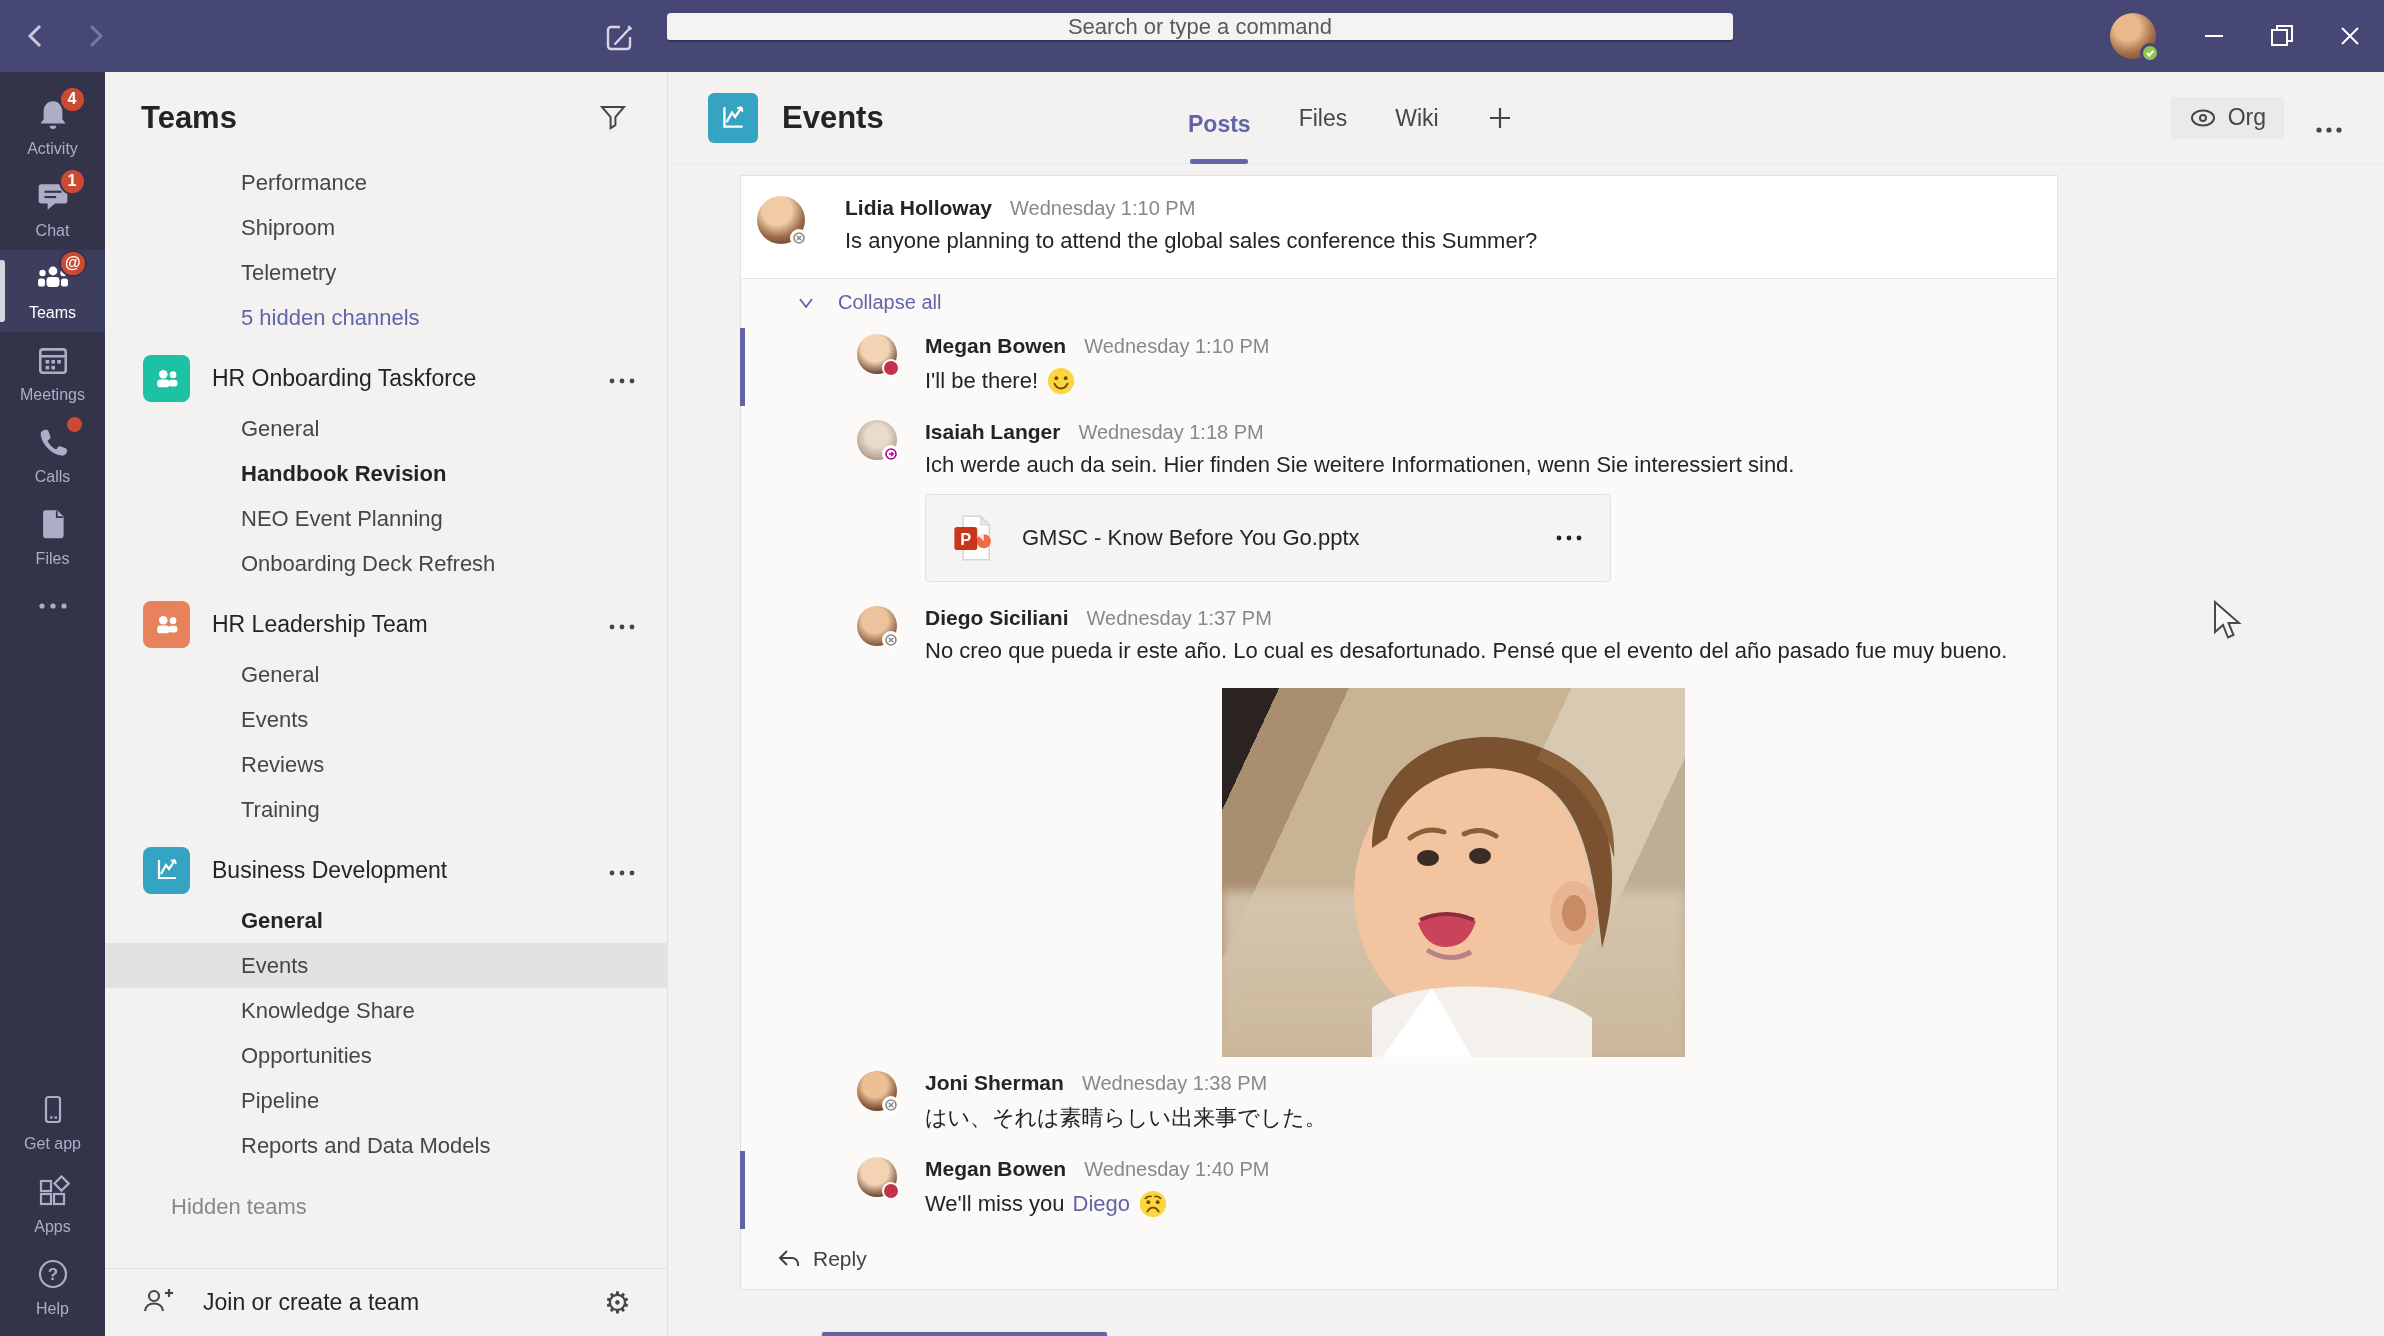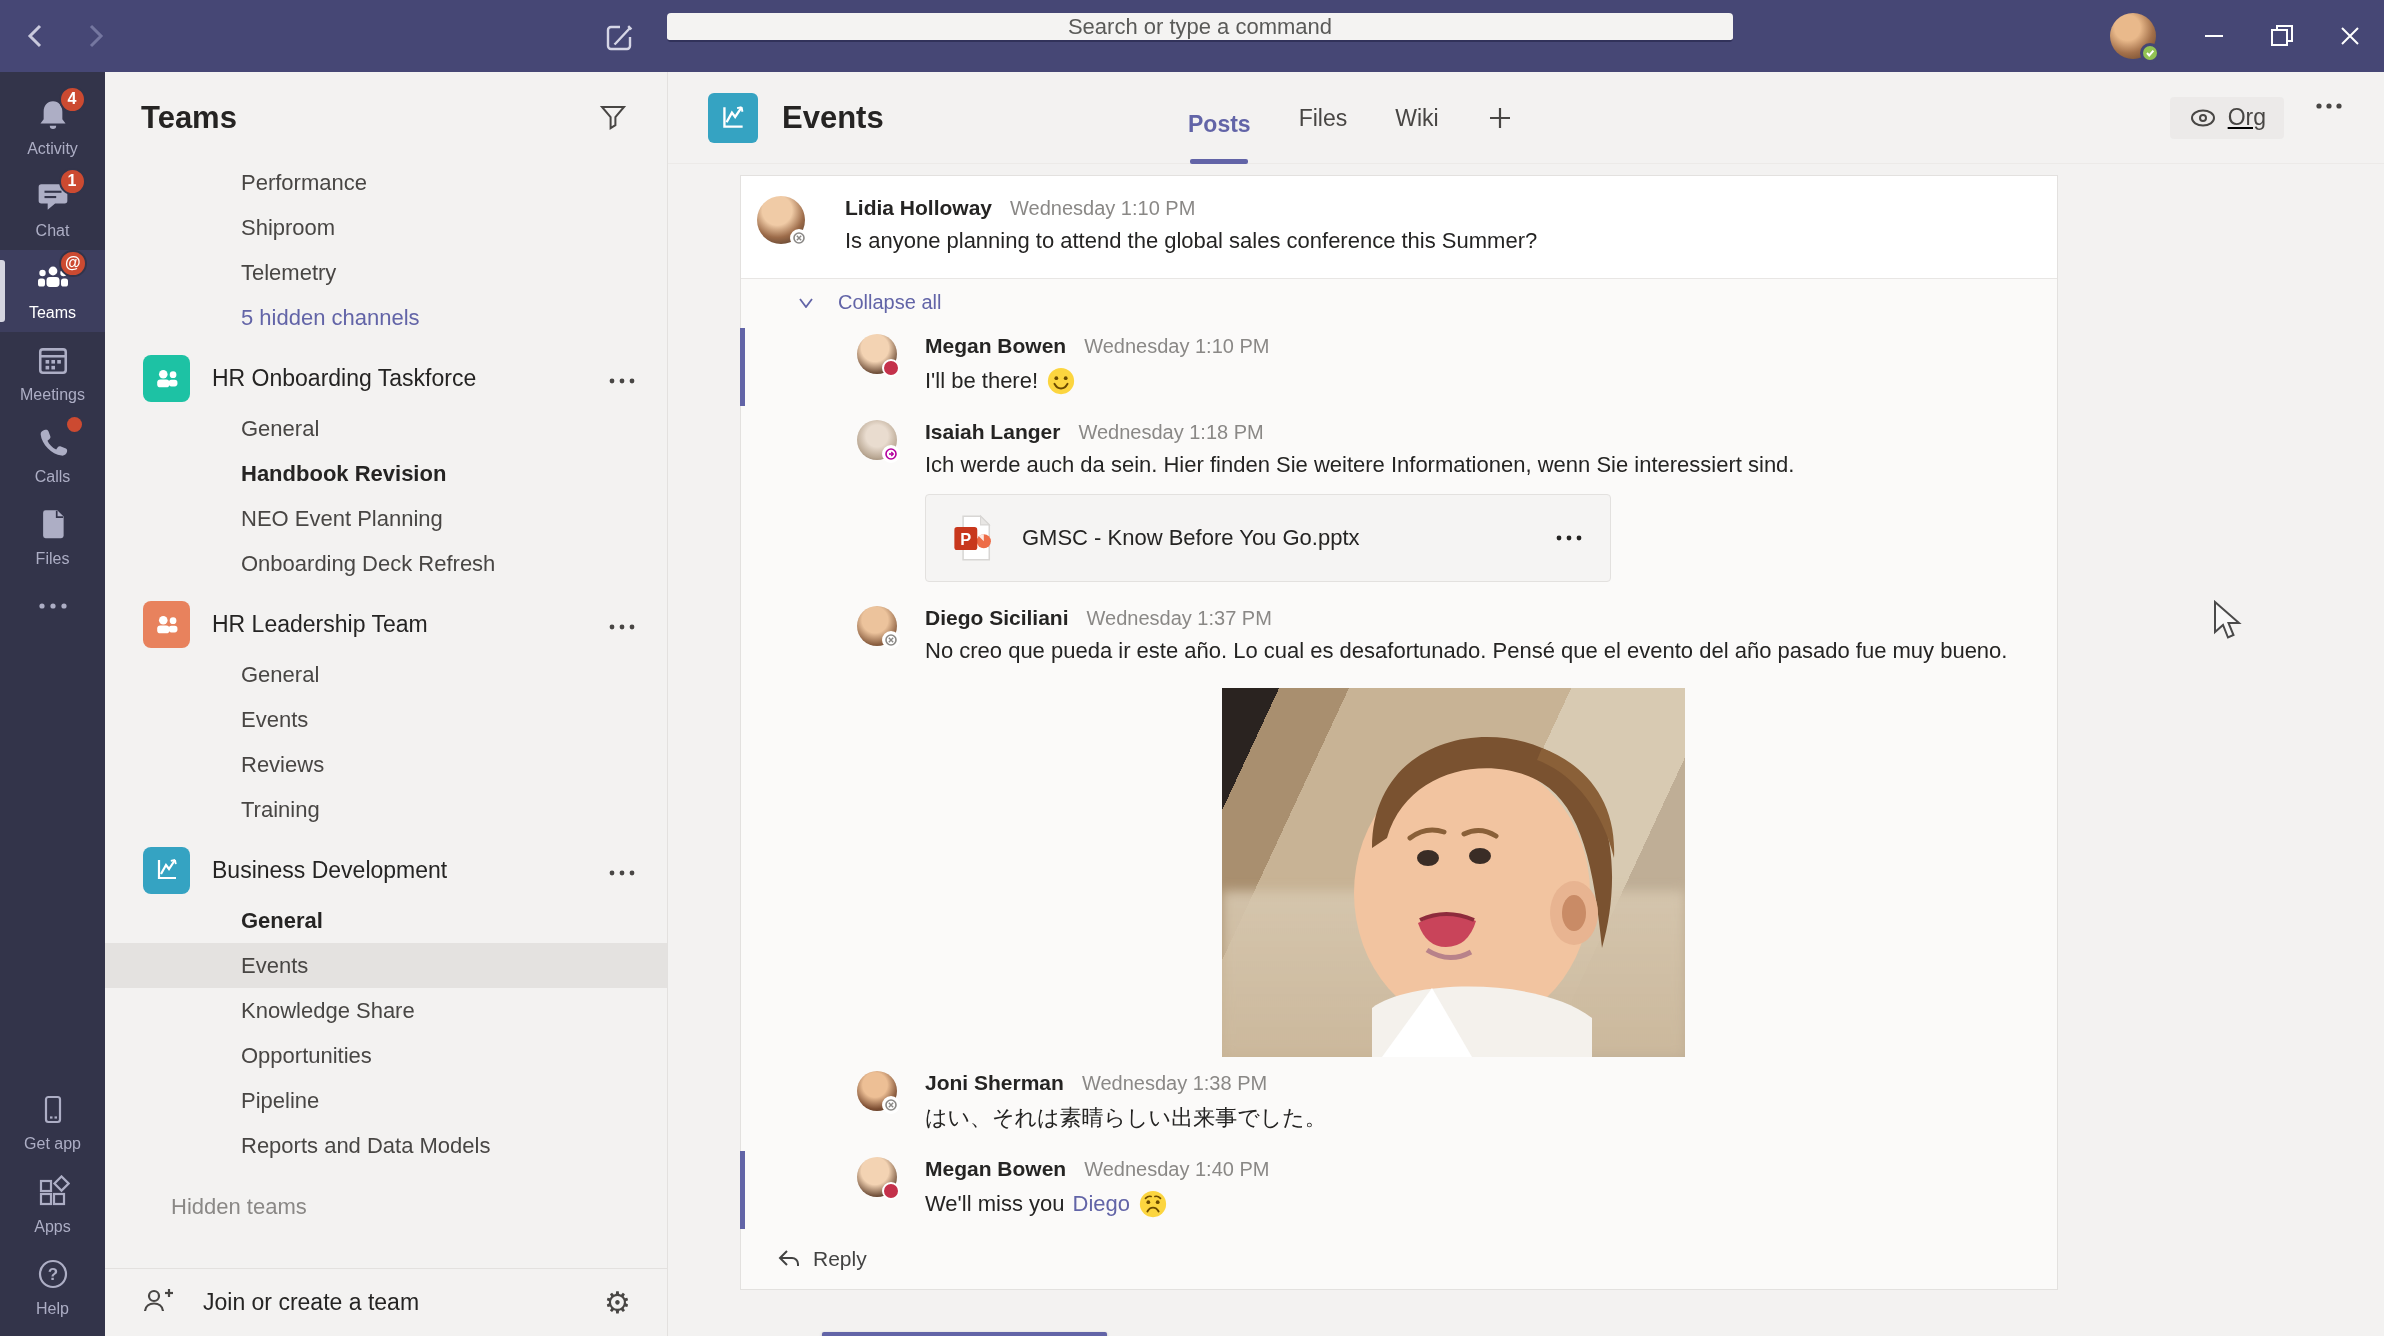--- a/index.html
+++ b/index.html
@@ -65,21 +65,21 @@
   .main { position:absolute; left:668px; top:72px; width:1716px; height:1264px; background:#f3f2f1; }
   .chan-header { height:92px; display:flex; align-items:center; padding:0 40px; border-bottom:1px solid #eceae8; position:relative; }
   .chan-icon { width:50px; height:50px; border-radius:6px; background:#35a3c2; display:flex; align-items:center; justify-content:center; }
   .chan-title { font-size:31px; font-weight:bold; color:#252423; margin-left:24px; }
   .tabs { position:absolute; left:520px; top:0; height:92px; display:flex; align-items:center; gap:48px; }
   .tab { font-size:23px; color:#484644; cursor:pointer; position:relative; height:92px; display:flex; align-items:center; }
   .tab.active { color:#6264a7; font-weight:bold;margin-top:12px; }
   .tab.active::after { content:""; position:absolute; left:50%; transform:translateX(-50%); bottom:6px; width:58px; height:5px;
     background:#6264a7; border-radius:2px; }
   .tab-add { cursor:pointer; display:flex; align-items:center; }
-  .header-right { margin-left:auto; display:flex; align-items:flex-start; gap:30px;text-decoration:underline; }
+  .header-right { margin-left:auto; display:flex; align-items:flex-end; gap:30px; }
   .org-pill { background:#eceae9; border-radius:4px; height:42px; padding:0 18px; display:flex; align-items:center; gap:10px;
     font-size:23px; color:#484644; cursor:pointer; }
 
   
   .thread-card { position:absolute; left:72px; top:103px; width:1318px; background:#fbfaf9;
     border:1px solid #e3e1df; }
   .root-msg { background:#ffffff; padding:20px 30px 24px 16px; display:flex; gap:40px; border-bottom:1px solid #e8e6e4; }
   .avatar { width:48px; height:48px; border-radius:50%; position:relative; flex:none; }
   .avatar.small { width:40px; height:40px; }
   .av-1 { background: radial-gradient(circle at 42% 30%, #f0cba6 0 34%, #9c6b49 62%, #3a2b22 100%); }

